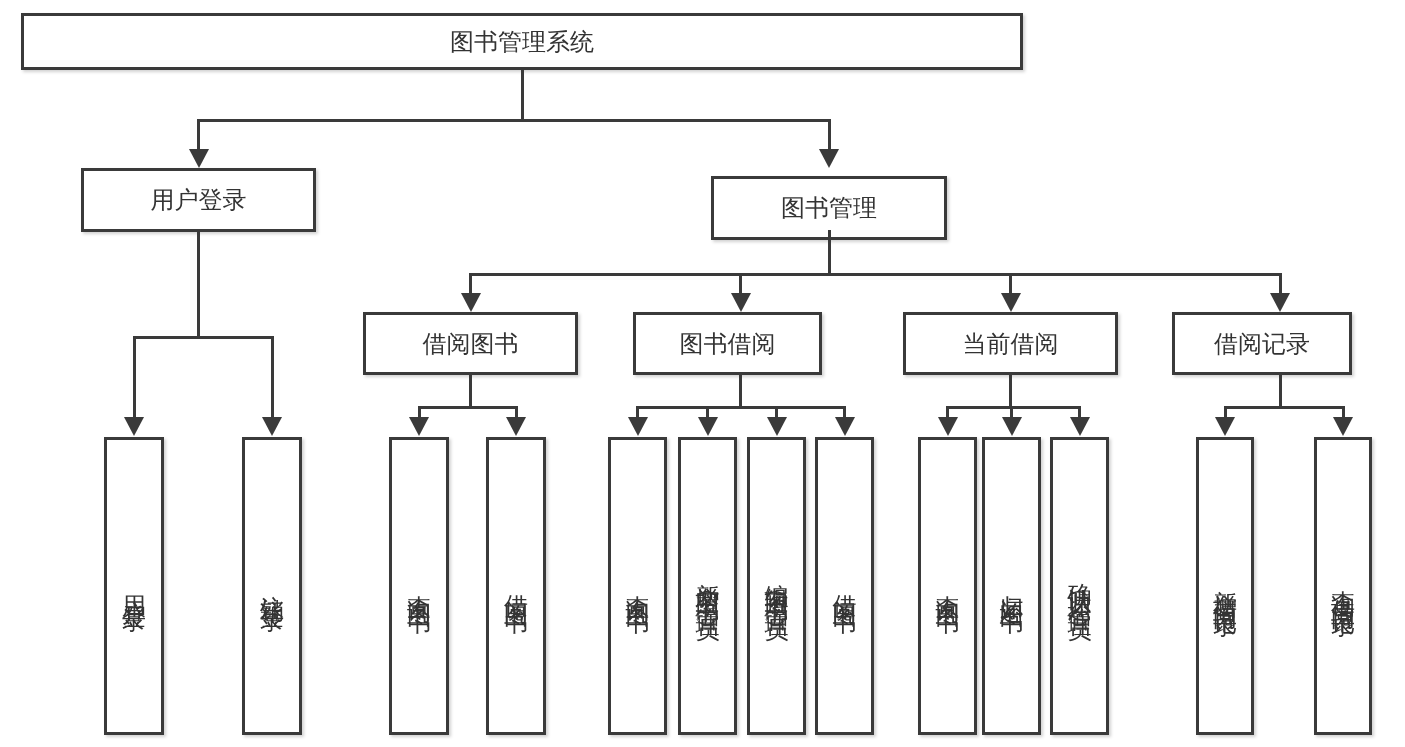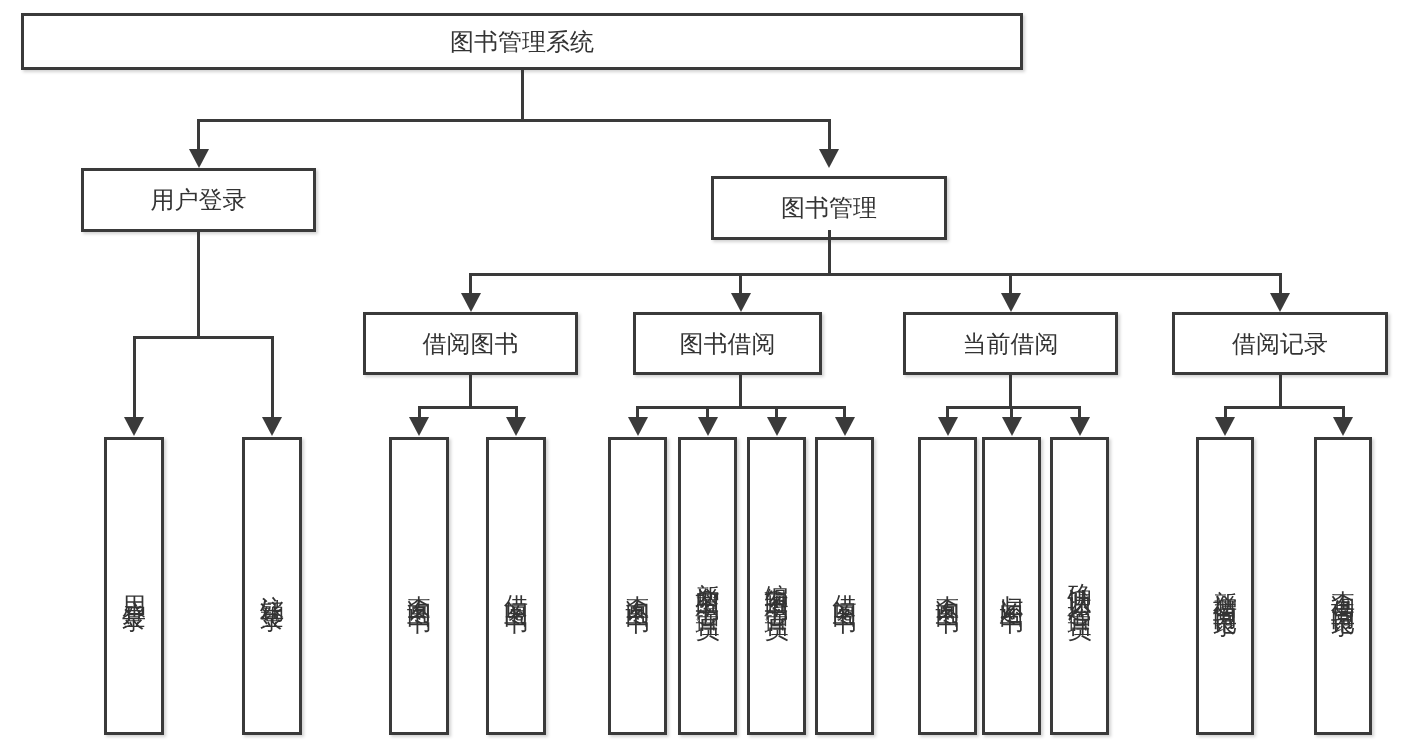--- a/index.html
+++ b/index.html
@@ -95,21 +95,21 @@
 
   <div class="node" style="left:363px;top:312px;width:215px;height:63px;">
     <span>借阅图书</span>
   </div>
   <div class="node" style="left:633px;top:312px;width:189px;height:63px;">
     <span>图书借阅</span>
   </div>
   <div class="node" style="left:903px;top:312px;width:215px;height:63px;">
     <span>当前借阅</span>
   </div>
-  <div class="node" style="left:1172px;top:312px;width:216px;height:63px;">
+  <div class="node" style="left:1172px;top:312px;width:180px;height:63px;">
     <span>借阅记录</span>
   </div>
 
   <div class="vline" style="left:469px;top:373px;height:35px;"></div>
   <div class="hline" style="left:417.5px;top:406px;width:100px;"></div>
   <div class="vline" style="left:417.5px;top:406px;height:14px;"></div>
   <div class="arrow" style="left:409px;top:417px;"></div>
   <div class="vline" style="left:514.5px;top:406px;height:14px;"></div>
   <div class="arrow" style="left:506px;top:417px;"></div>
 

